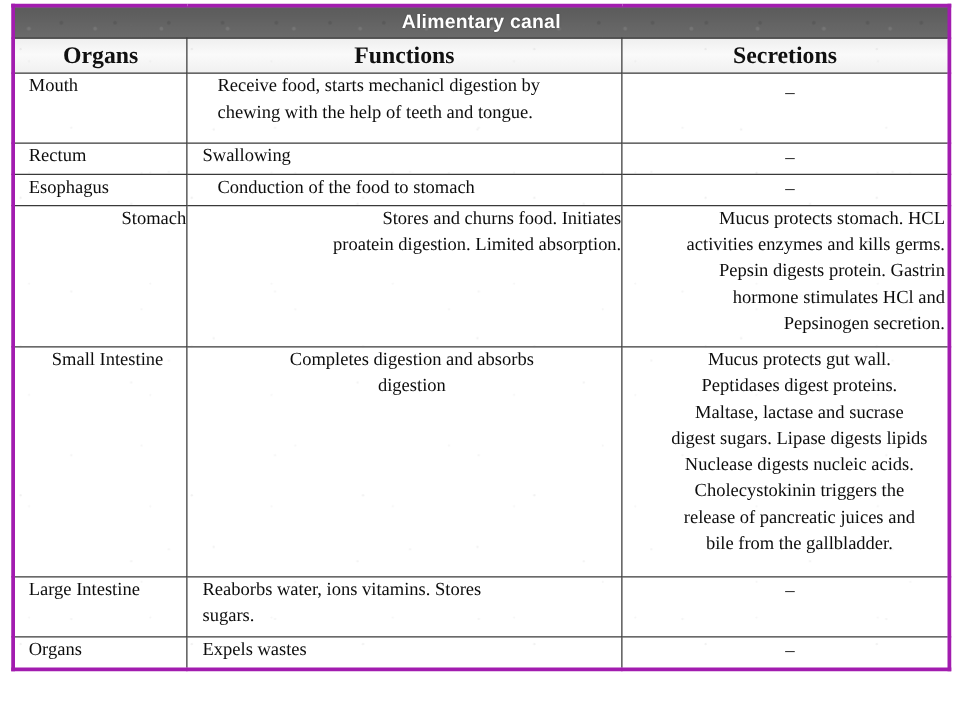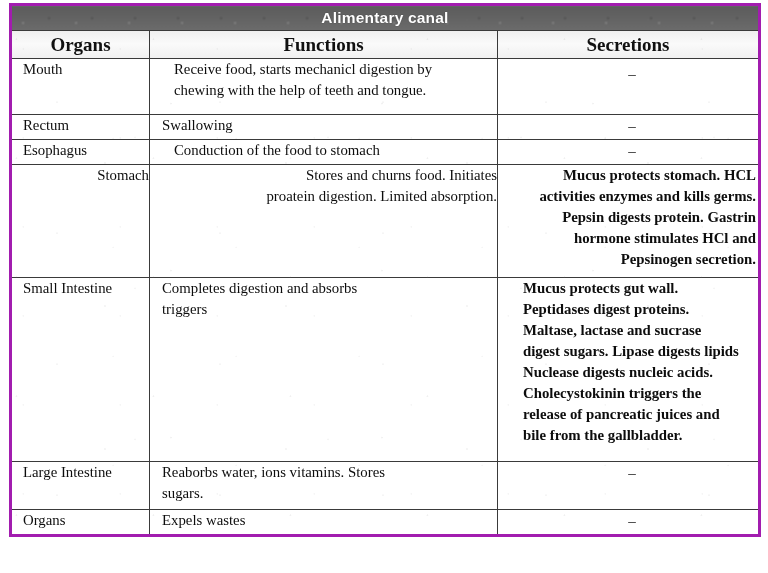--- a/index.html
+++ b/index.html
@@ -97,40 +97,40 @@
   
   .cell {
     font-size: 14.8px;
     line-height: 21px;
     padding: 5px 7px 5px 9px;
   }
   .cell.organ { padding-left: 11px; }
   .cell.fn    { padding-left: 12px; }
   .cell.sec   { padding-left: 10px; padding-right: 2px; }
   .cell.fn-indent { padding-left: 24px; }
-  .cell.sec-indent { padding-left: 25px; font-weight: bold; }
+  .cell.sec-indent { padding-left: 25px; }
 
   .dash {
     display: block;
     text-align: center;
     font-size: 15px;
     line-height: 21px;
     padding-top: 1px;
     letter-spacing: 0;
   }
   .dash-pad { padding-top: 5px; }
 
   .cell p { margin: 0; }
 
   
   tr.r-mouth  td { height: 55px; }
   tr.r-phar   td { height: 24px; }
   tr.r-esop   td { height: 24px; }
   tr.r-stom   td { height: 112px; text-align: right; }
-  tr.r-small  td { height: 183px; }
+  tr.r-small  td { height: 183px; text-align: center; }
   tr.r-large  td { height: 47px; margin-top: 48px; }
   tr.r-rect   td { height: 24px; }
   tr.r-anus   td { height: 24px; }
 </style>
 </head>
 <body>
 
 <div class="scan-noise"></div>
 
 <div class="table-wrap">
@@ -215,21 +215,21 @@
           <p>Pepsinogen secretion.</p>
         </td>
       </tr>
 
       <tr class="r-small">
         <td class="cell organ">
           <p>Small Intestine</p>
         </td>
         <td class="cell fn">
           <p>Completes digestion and absorbs</p>
-          <p>triggers</p>
+          <p>digestion</p>
         </td>
         <td class="cell sec sec-indent">
           <p>Mucus protects gut wall.</p>
           <p>Peptidases digest proteins.</p>
           <p>Maltase, lactase and sucrase</p>
           <p>digest sugars. Lipase digests lipids</p>
           <p>Nuclease digests nucleic acids.</p>
           <p>Cholecystokinin triggers the</p>
           <p>release of pancreatic juices and</p>
           <p>bile from the gallbladder.</p>

